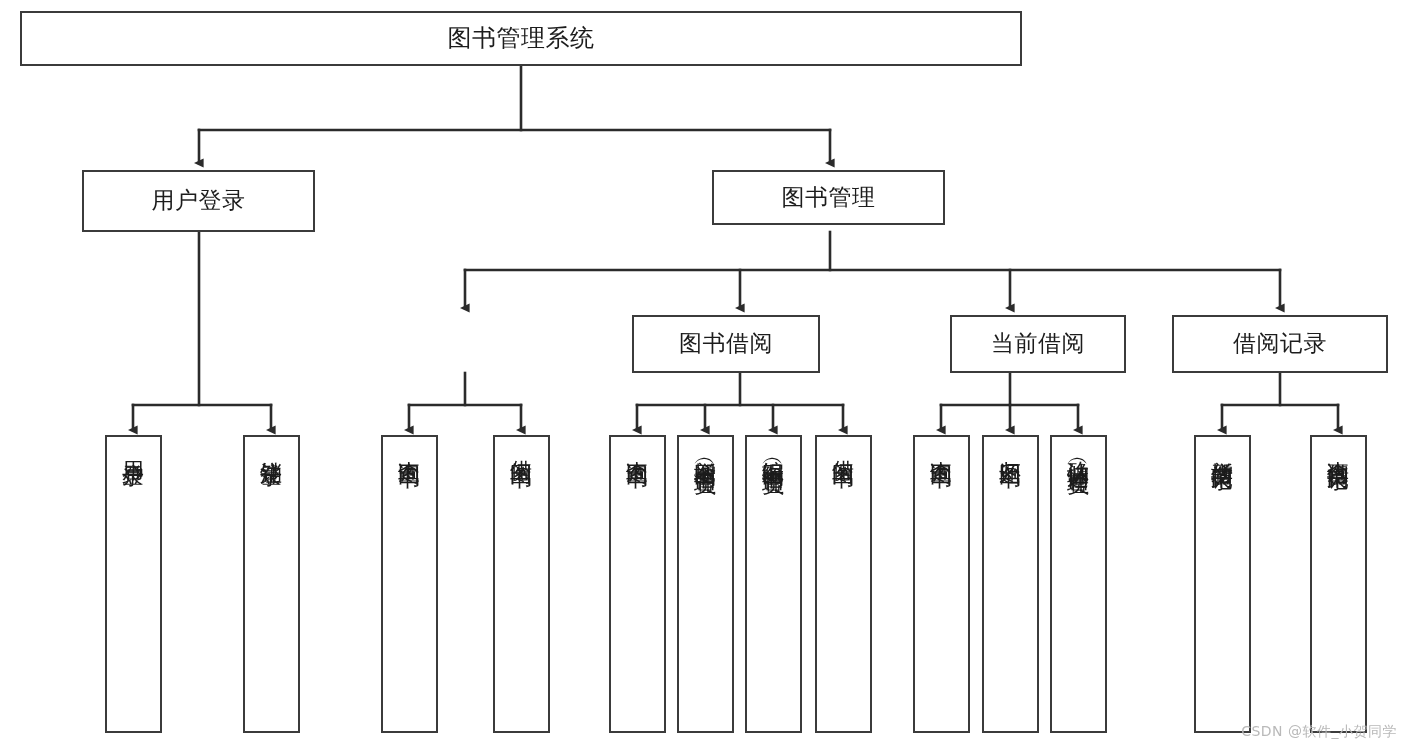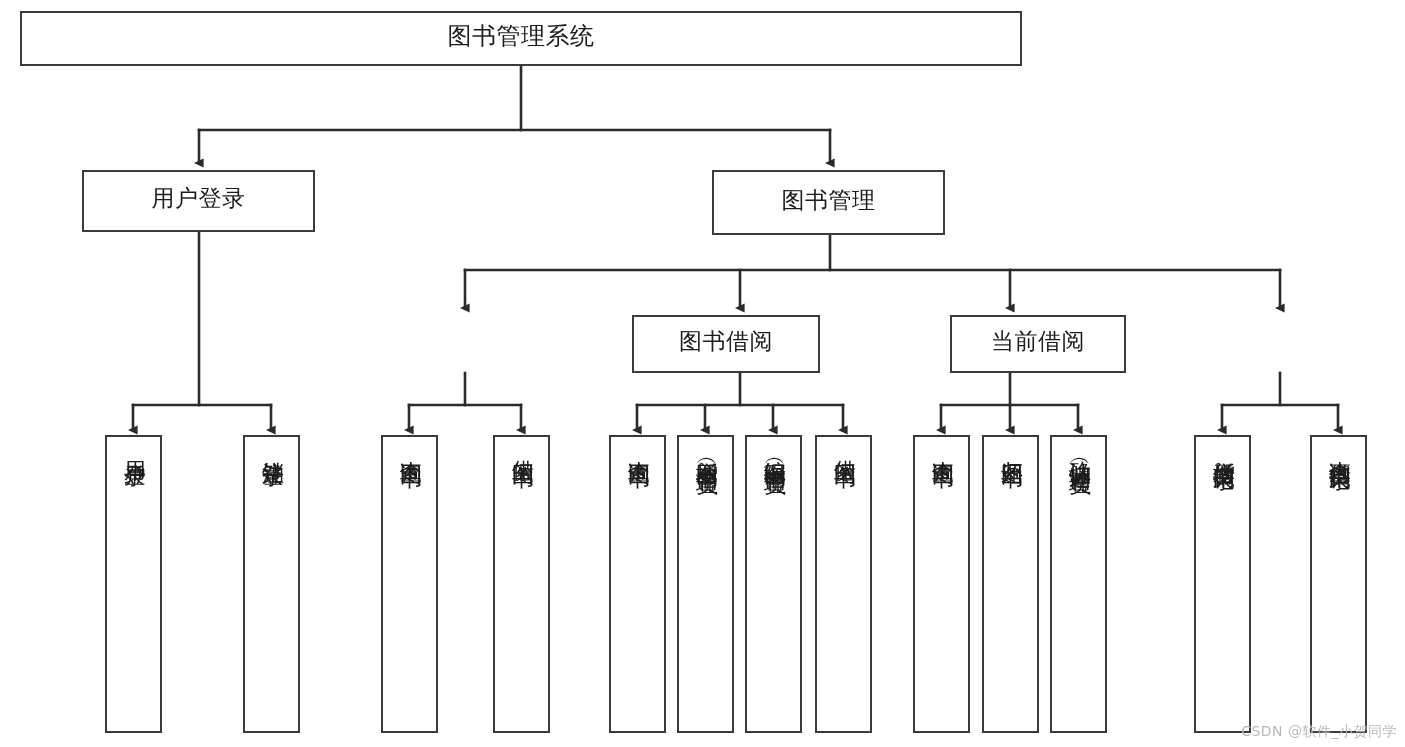--- a/index.html
+++ b/index.html
@@ -35,21 +35,20 @@
     align-items: center;
     justify-content: center;
     z-index: 3;
   }
   .node .lbl {
     color: #1c1c1c;
     text-align: center;
     line-height: 1.18;
     letter-spacing: 0.5px;
     white-space: nowrap;
-    font-family: Liberation Mono, monospace;
   }
   .node.h .lbl {
     font-size: 23px;
   }
   .node.root .lbl {
     font-size: 24px;
   }
   .node.v {
     align-items: flex-start;
     justify-content: center;
@@ -130,30 +129,33 @@
     </g>
   </svg>
 
   <div class="node h root" style="left:20px; top:11px; width:1002px; height:55px;">
     <span class="lbl">图书管理系统</span>
   </div>
 
   <div class="node h" style="left:82px; top:170px; width:233px; height:62px;">
     <span class="lbl">用户登录</span>
   </div>
-  <div class="node h" style="left:712px; top:170px; width:233px; height:65px;">
+  <div class="node h" style="left:712px; top:170px; width:233px; height:55px;">
     <span class="lbl">图书管理</span>
   </div>
 
   <div class="node h" style="left:632px; top:315px; width:188px; height:58px;">
     <span class="lbl">图书借阅</span>
   </div>
   <div class="node h" style="left:950px; top:315px; width:176px; height:58px;">
     <span class="lbl">当前借阅</span>
   </div>
+  <div class="node h" style="left:1172px; top:315px; width:216px; height:58px;">
+    <span class="lbl">借阅记录</span>
+  </div>
 
   <div class="node v" style="left:105px; top:435px; width:57px; height:298px;">
     <span class="lbl">用户登录</span>
   </div>
   <div class="node v" style="left:243px; top:435px; width:57px; height:298px;">
     <span class="lbl">注销登录</span>
   </div>
 
   <div class="node v" style="left:381px; top:435px; width:57px; height:298px;">
     <span class="lbl">查询图书</span>

